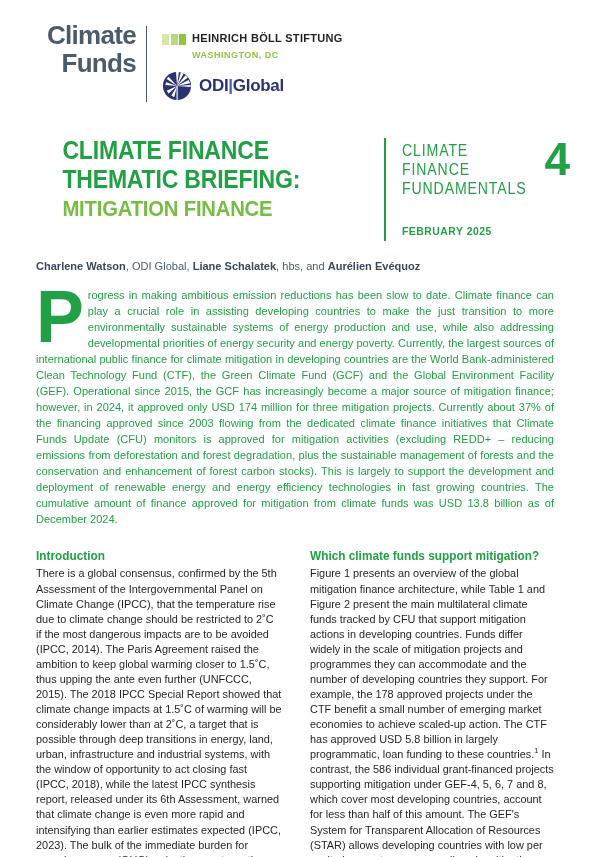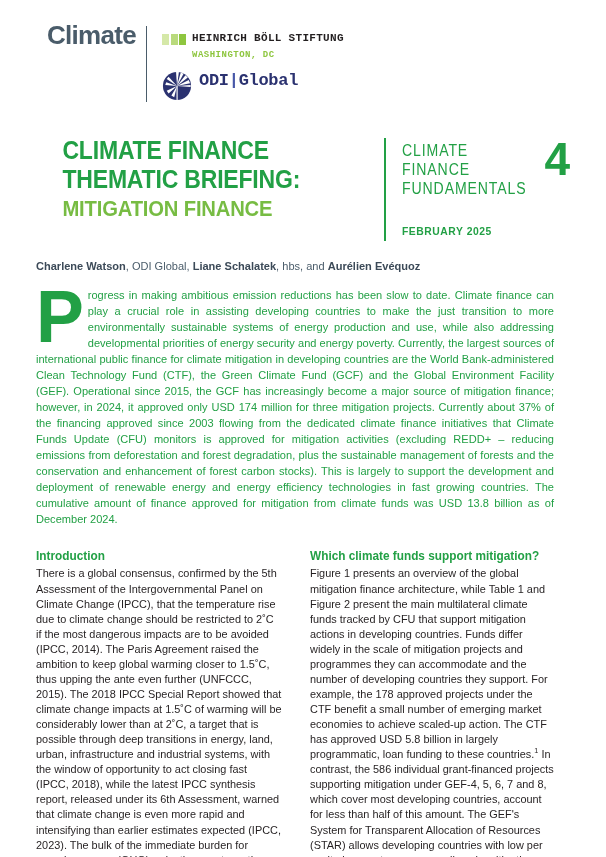--- a/index.html
+++ b/index.html
@@ -46,21 +46,20 @@
   .mast-divider {
     width: 1px;
     align-self: stretch;
     background: #4a5c6a;
     margin: 4px 0 6px 0;
     flex: 0 0 auto;
   }
   .partners {
     padding-left: 15px;
     flex: 1 1 auto;
-    font-family: Liberation Mono, monospace;
   }
   .hbs-block {
     display: flex;
     align-items: flex-start;
     margin-top: 10px;
   }
   .hbs-squares {
     display: flex;
     gap: 1.5px;
     margin-top: 2px;
@@ -86,21 +85,21 @@
     font-size: 9px;
     font-weight: bold;
     letter-spacing: 0.5px;
     color: #8ec63f;
     line-height: 1.2;
     margin-top: 6px;
     white-space: nowrap;
   }
   .odi-block {
     display: flex;
-    align-items: flex-start;
+    align-items: center;
     margin-top: 10px;
   }
   .odi-mark {
     width: 30px;
     height: 30px;
     flex: 0 0 auto;
     margin-right: 7px;
   }
   .odi-word {
     font-size: 17px;
@@ -261,20 +260,21 @@
 </style>
 </head>
 <body>
 
 <div class="page">
 
   <div class="masthead">
 
     <div class="cfu-logo">
       <div>Climate</div>
+      <div>Funds</div>
     </div>
 
     <div class="mast-divider"></div>
 
     <div class="partners">
 
       <div class="hbs-block">
         <div class="hbs-squares">
           <i></i>
             <i></i>

